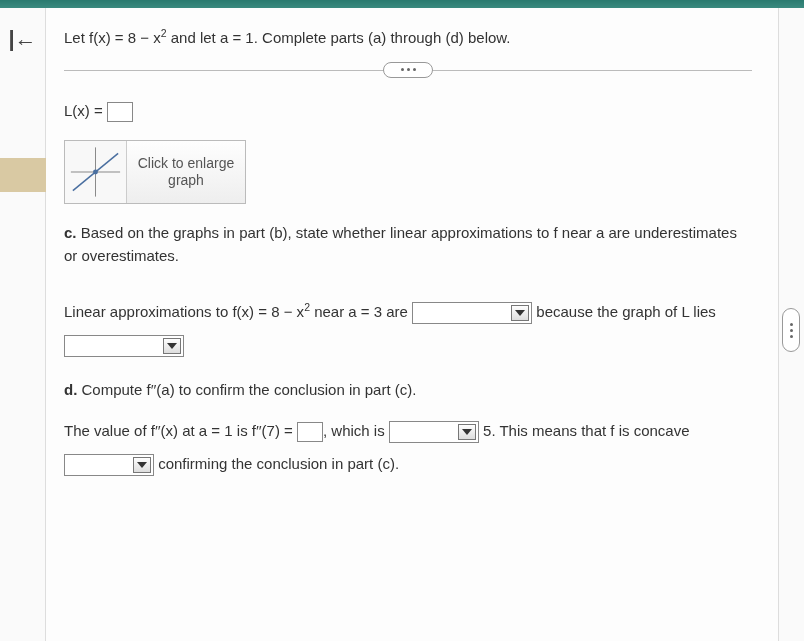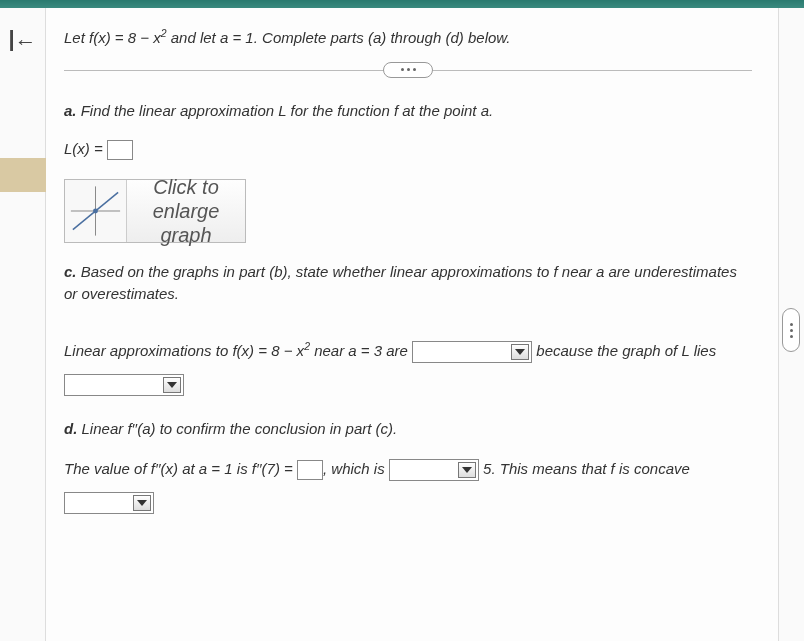--- a/index.html
+++ b/index.html
@@ -43,21 +43,20 @@
     background: #d9c9a3;
   }
   .content {
     flex: 1;
     background: #fdfdfd;
     padding: 18px 26px 12px 18px;
     position: relative;
     font-size: 15px;
     color: #333;
     line-height: 1.5;
-    font-style: italic;
   }
   .right-rail {
     width: 26px;
     background: #fafafa;
     border-left: 1px solid #ddd;
     position: relative;
   }
   .side-handle {
     position: absolute;
     right: 4px;
@@ -126,21 +125,21 @@
   .graph-thumb {
     width: 62px; height: 62px;
     position: relative;
     border-right: 1px solid #ccc;
     background: #f8f8f8;
   }
   .graph-thumb svg { width: 100%; height: 100%; }
   .graph-label {
     flex: 1;
     text-align: center;
-    font-size: 20px;
+    font-size: 14px;
     color: #555;
     line-height: 1.2;
   }
   .dropdown {
     display: inline-flex;
     align-items: center;
     border: 1px solid #888;
     background: #fff;
     height: 22px;
     vertical-align: middle;
@@ -179,24 +178,20 @@
     <div class="hr-wrap">
       <hr class="hr-line">
       <div class="ellipse">
         <span class="d"></span>
           <span class="d"></span>
           <span class="d"></span>
       </div>
     </div>
 
     <div class="part">
-      <div>
-        <span class="part-label">a.</span>
-        <span>Find the linear approximation L for the function f at the point a.</span>
-      </div>
       <div style="margin-top:16px">
         <span>L(x) =</span>
         <span class="answer-box"></span>
       </div>
     </div>
 
     <div class="part">
       <div class="graph-widget">
         <div class="graph-thumb">
           <svg viewBox="0 0 62 62">
@@ -232,41 +227,42 @@
                 <polygon points="0,0 10,0 5,6" fill="#333"></polygon>
               </svg>
             </span>
           </span>
       </div>
     </div>
 
     <div class="part">
       <div style="margin-bottom:12px">
         <span class="part-label">d.</span>
-        <span>Linear f′′(a) to confirm the conclusion in part (c).</span>
+        <span>Compute f′′(a) to confirm the conclusion in part (c).</span>
       </div>
       <div class="inline-row">
         <span>The value of f′′(x) at a = 1 is f′′(7) = </span>
         <span class="answer-box"></span><span>, which is </span>
         <span class="dropdown narrow">
             <span class="dd-btn">
               <svg viewBox="0 0 10 6">
                 <polygon points="0,0 10,0 5,6" fill="#333"></polygon>
               </svg>
             </span>
           </span>
         <span> 5. This means that f is concave</span>
         <br>
         <span class="dropdown narrow">
             <span class="dd-btn">
               <svg viewBox="0 0 10 6">
                 <polygon points="0,0 10,0 5,6" fill="#333"></polygon>
               </svg>
             </span>
           </span>
+        <span> confirming the conclusion in part (c).</span>
       </div>
     </div>
 
   </div>
 
   <div class="right-rail">
     <div class="side-handle">
       <span class="dot"></span>
         <span class="dot"></span>
         <span class="dot"></span>

